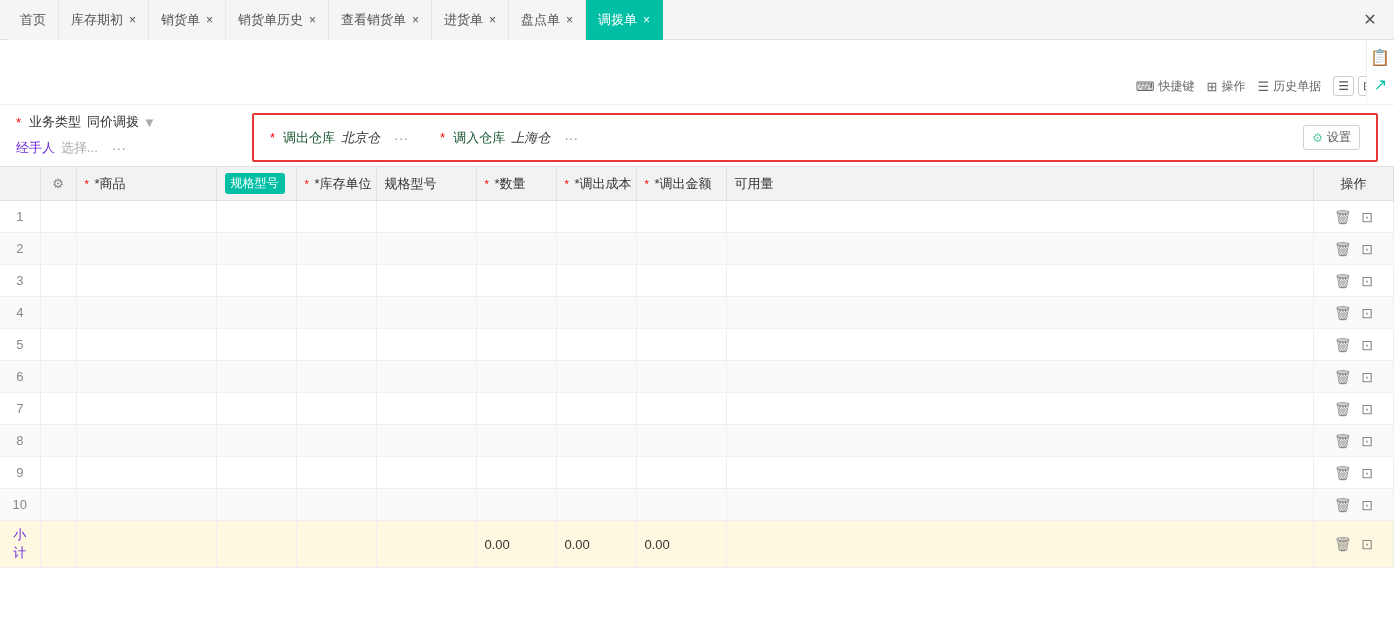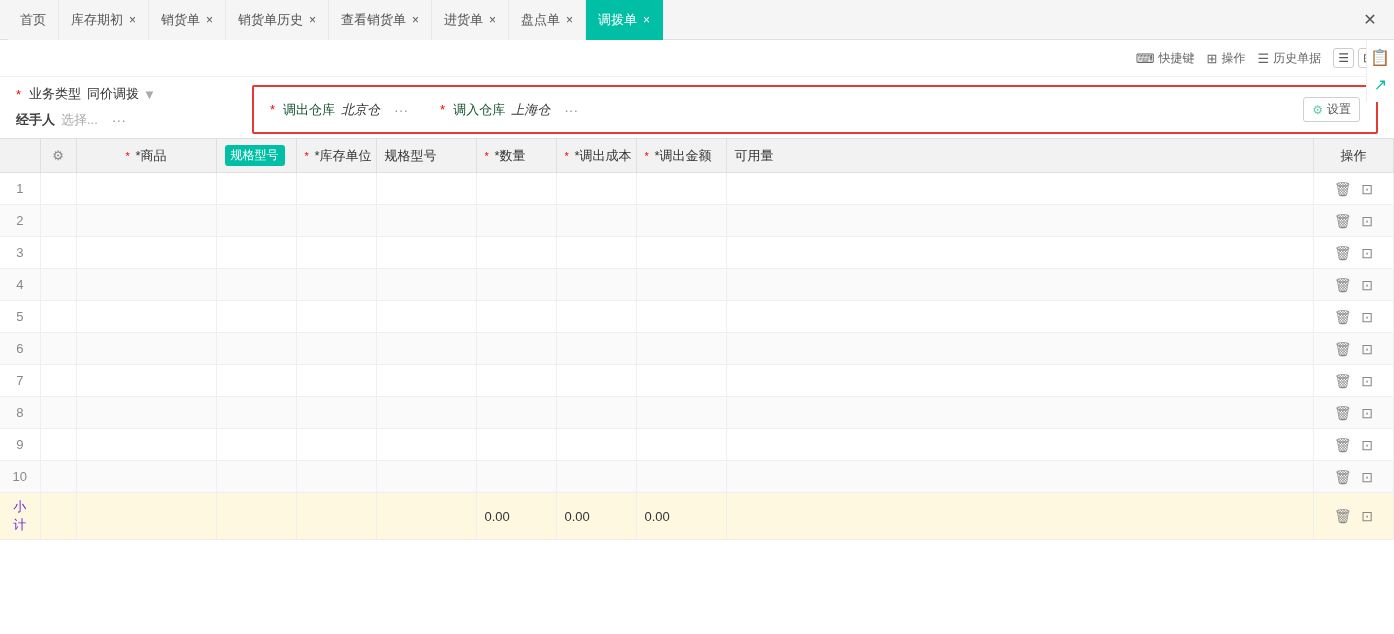--- a/index.html
+++ b/index.html
@@ -73,21 +73,21 @@
       border: 1px solid #d0d0d0; border-radius: 3px;
       padding: 3px 8px; cursor: pointer; font-size: 12px; color: #555;
       margin-left: auto;
     }
 
     
     .contact-row {
       display: flex; align-items: center; gap: 6px;
       padding: 4px 16px 8px;
     }
-    .contact-label { color: #404040; font-weight: bold; }
+    .contact-label { color: #6d28d9; }
     .contact-value { color: #aaa; }
 
     
     .table-container {
       margin: 0 0;
       border-top: 1px solid #e0e0e0;
       overflow-y: auto;
       flex: 1;
     }
     table { width: 100%; border-collapse: collapse; table-layout: fixed; }
@@ -101,21 +101,21 @@
     }
     tbody tr { border-bottom: 1px solid #efefef; }
     tbody tr:nth-child(even) { background: #fafafa; }
     tbody td {
       padding: 5px 8px; font-size: 13px;
       border-right: 1px solid #efefef;
       height: 32px;
     }
     .col-no { width: 40px; text-align: center; color: #888; }
     .col-gear { width: 36px; text-align: center; }
-    .col-product { width: 140px; text-align: center; }
+    .col-product { width: 140px; }
     .col-scan { width: 80px; }
     .col-unit { width: 80px; }
     .col-spec { width: 100px; font-family: Liberation Mono, monospace; }
     .col-qty { width: 80px; }
     .col-cost { width: 80px; }
     .col-amount { width: 90px; }
     .col-available { width: auto; }
     .col-action { width: 80px; text-align: center; }
 
     .scan-btn {
@@ -138,20 +138,21 @@
       background: #fff;
       border-left: 1px solid #eee;
       z-index: 10;
     }
     .sidebar-icon { color: #555; cursor: pointer; font-size: 16px; }
 
     .layout-container {
       display: flex; flex-direction: column;
       height: 634px; overflow: hidden;
       position: relative;
+      gap: 28px;
     }
     .content-area {
       display: flex; flex-direction: column; flex: 1; overflow: hidden;
     }
 
     
     .hdr-icon { font-size: 13px; }
   </style>
 </head>
 <body>

